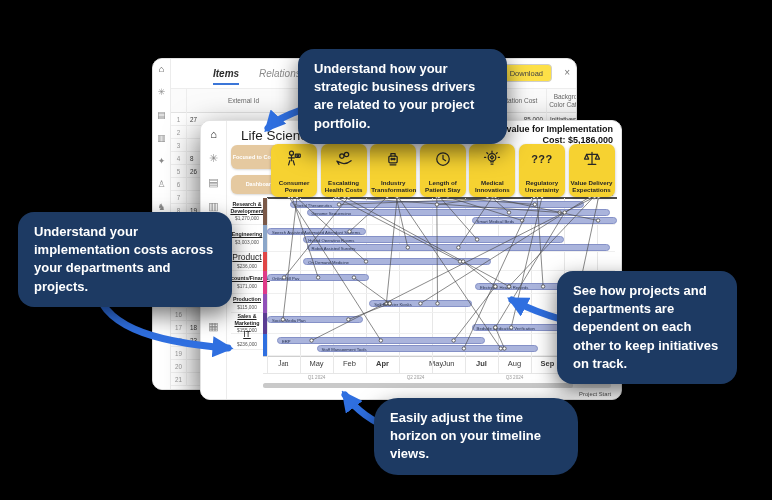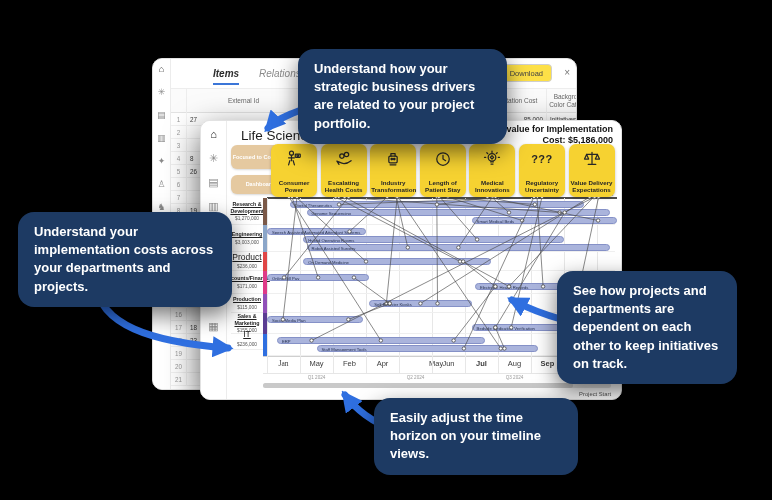--- a/index.html
+++ b/index.html
@@ -70,21 +70,21 @@
   #net{position:absolute;left:0;top:0;z-index:3;pointer-events:none;}
   .scroll{position:absolute;left:62px;right:10px;top:262px;height:5px;border-radius:2.5px;background:#e3e3e3;z-index:4;}
   .scroll .handle{position:absolute;left:0;top:0;bottom:0;width:89%;border-radius:2.5px;background:#c9c9c9;}
   .pstart{position:absolute;right:10px;top:270px;font-size:5.8px;color:#555;z-index:4;}
 
   
   .callout{position:absolute;background:#1d3a63;border-radius:16px;color:#fff;font-weight:bold;font-size:13px;line-height:1.4;padding:11px 16px;z-index:50;box-shadow:0 8px 22px rgba(0,0,0,.55);}
   .co-top{left:298px;top:49px;width:209px;}
   .co-left{left:18px;top:212px;width:214px;}
   .co-right{left:557px;top:271px;width:180px;}
-  .co-bottom{left:374px;top:398px;width:204px;}
+  .co-bottom{left:374px;top:398px;width:204px;border-radius:24px;}
   #arrows{position:absolute;left:0;top:0;z-index:40;pointer-events:none;}
 </style>
 </head>
 <body>
 
 <div id="stage">
 
   <section class="win back">
     <div class="rail" id="backrail">
         <span class="ric">⌂</span>
@@ -361,21 +361,21 @@
       <div class="axislab">(Department)</div>
       <div class="axline"></div>
       <div class="axline2"></div>
     <div class="vline" style="left: 66px;"></div>
         <div class="mlabel" style="left: 66px; font-family: Liberation Serif, serif;">Jan</div>
         <div class="vline" style="left: 99px;"></div>
         <div class="mlabel" style="left: 99px;">May</div>
         <div class="vline" style="left: 132px;"></div>
         <div class="mlabel" style="left: 132px;">Feb</div>
         <div class="vline" style="left: 165px;"></div>
-        <div class="mlabel" style="left: 165px;">Apr</div>
+        <div class="mlabel" style="left: 165px; font-weight: bold;">Apr</div>
         <div class="vline" style="left: 198px;"></div>
         <div class="mlabel" style="left: 180px; padding-left: 48px;">May</div>
         <div class="vline" style="left: 231px;"></div>
         <div class="mlabel" style="left: 231px;">Jun</div>
         <div class="vline" style="left: 264px;"></div>
         <div class="mlabel" style="left: 264px; font-weight: bold;">Jul</div>
         <div class="vline" style="left: 297px;"></div>
         <div class="mlabel" style="left: 297px;">Aug</div>
         <div class="vline" style="left: 330px;"></div>
         <div class="mlabel" style="left: 330px; font-weight: bold;">Sep</div>

